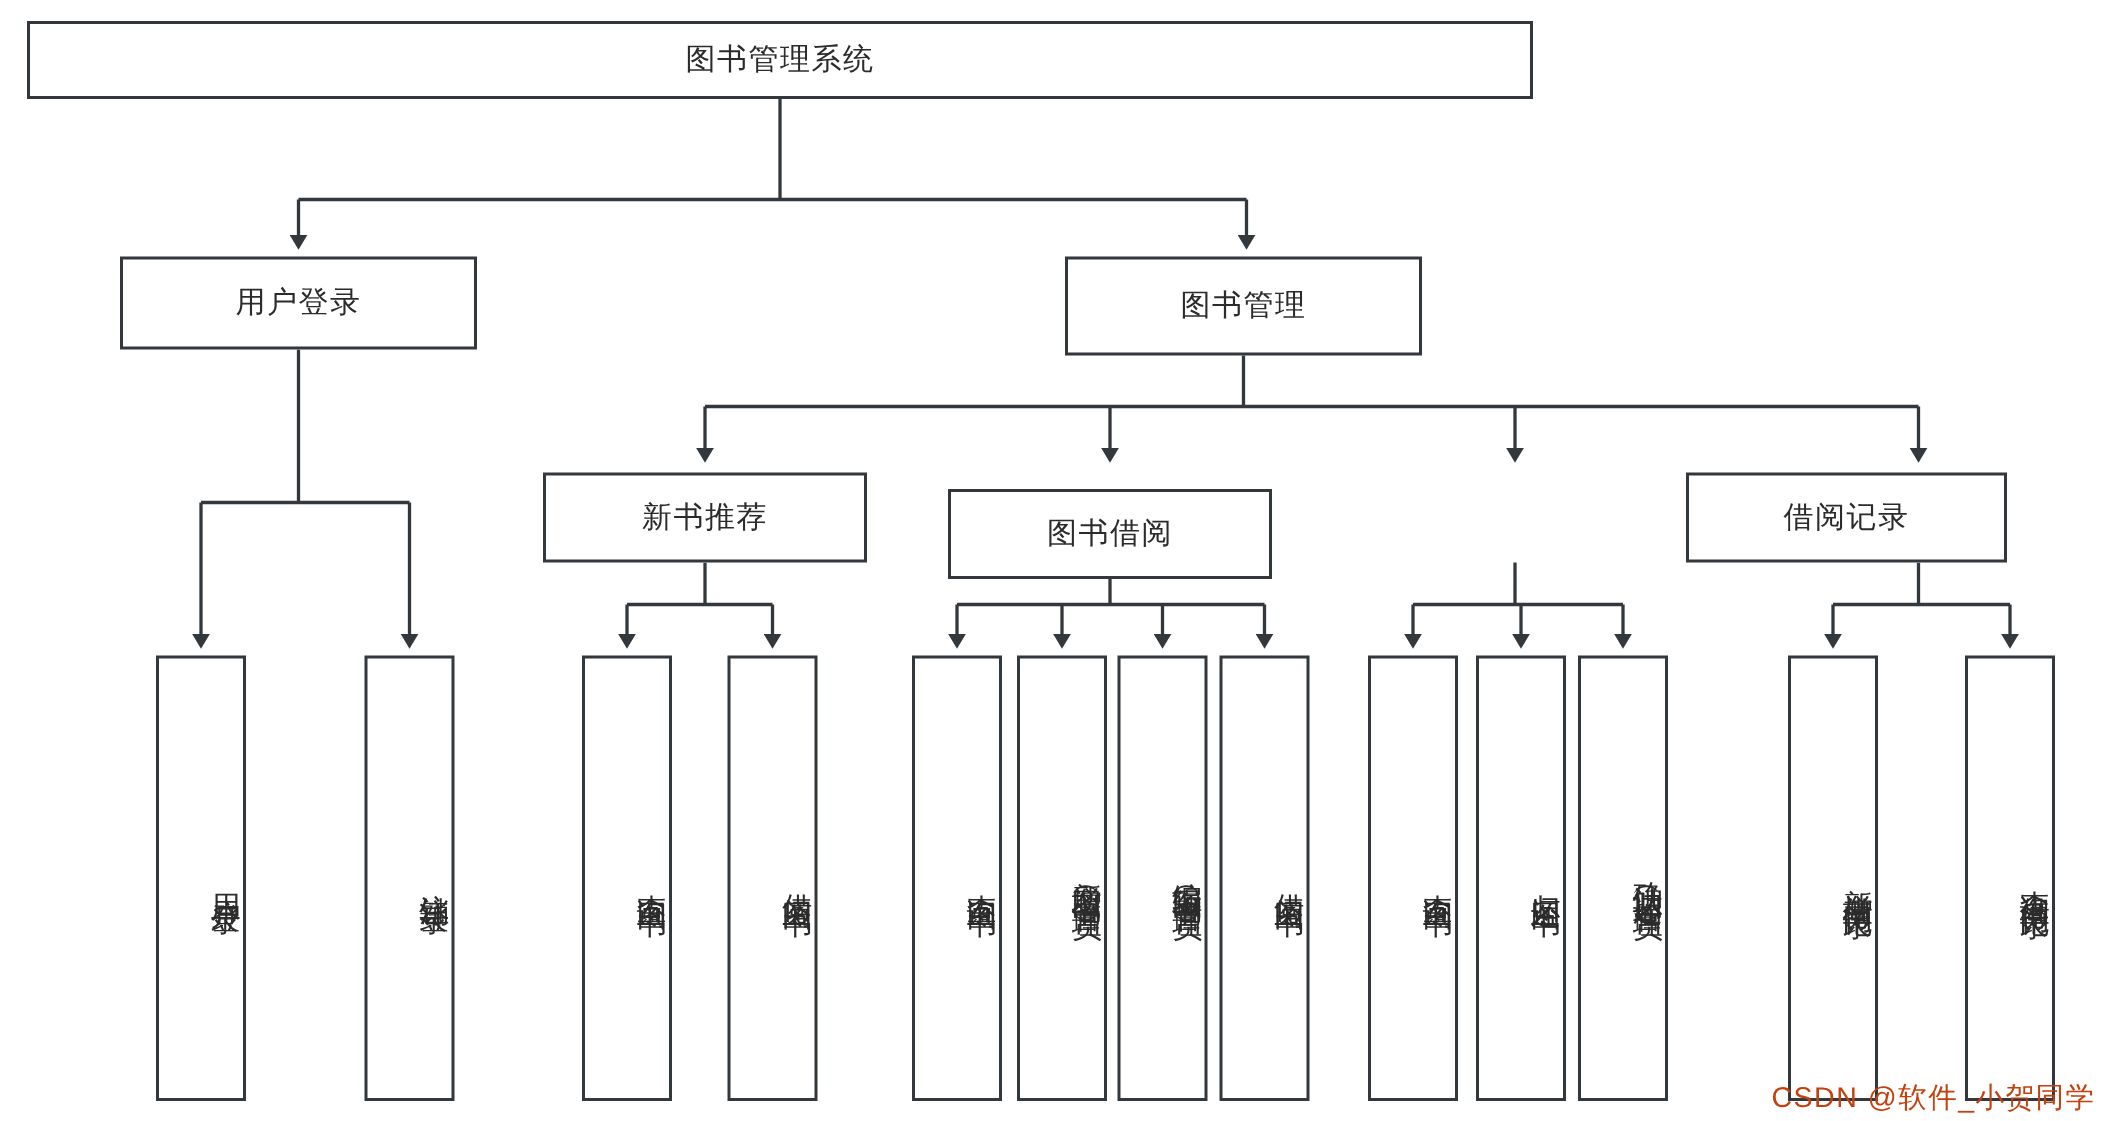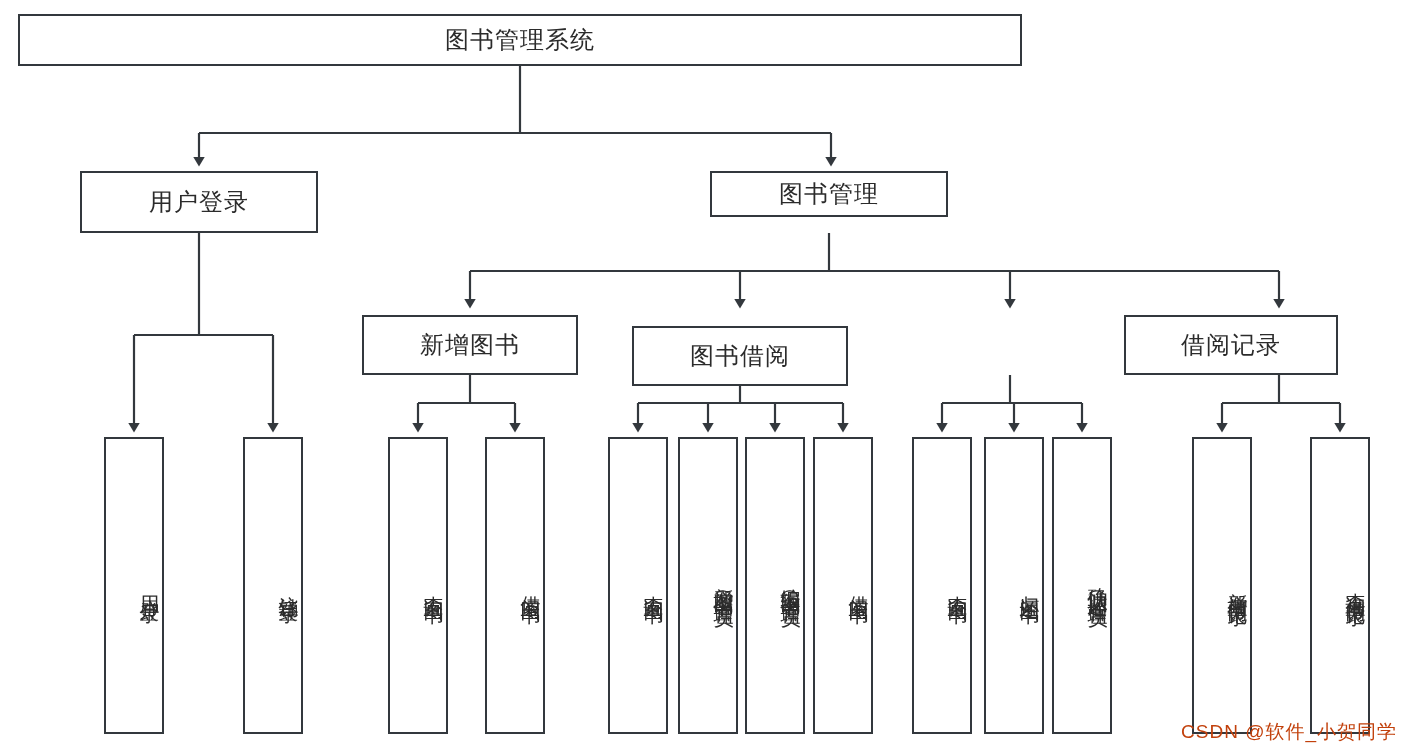--- a/index.html
+++ b/index.html
@@ -32,21 +32,21 @@
     border: 2px solid #33383d;
     background: #ffffff;
     display: flex;
     align-items: center;
     justify-content: center;
     text-align: center;
     color: #2b2b2b;
     z-index: 2;
   }
   .node.horiz {
-    font-size: 24px;
+    font-size: 20px;
     letter-spacing: 1px;
     line-height: 1.2;
   }
   .node.vert {
     font-size: 20px;
     writing-mode: vertical-rl;
     text-orientation: upright;
     letter-spacing: 3px;
     line-height: 1.25;
     padding-top: 6px;
@@ -126,26 +126,26 @@
     </g>
   </svg>
 
   <div class="node horiz" style="left:18px;top:14px;width:1004px;height:52px;">
     <span>图书管理系统</span>
   </div>
 
   <div class="node horiz" style="left:80px;top:171px;width:238px;height:62px;">
     <span>用户登录</span>
   </div>
-  <div class="node horiz" style="left:710px;top:171px;width:238px;height:46px;">
+  <div class="node horiz" style="left:710px;top:171px;width:238px;height:66px;">
     <span>图书管理</span>
   </div>
 
   <div class="node horiz" style="left:362px;top:315px;width:216px;height:60px;">
-    <span>新增图书</span>
+    <span>新书推荐</span>
   </div>
   <div class="node horiz" style="left:632px;top:326px;width:216px;height:60px;">
     <span>图书借阅</span>
   </div>
   <div class="node horiz" style="left:1124px;top:315px;width:214px;height:60px;">
     <span>借阅记录</span>
   </div>
 
   <div class="node vert" style="left:104px;top:437px;width:60px;height:297px;">
     <span class="vlabel">用户登录</span>

